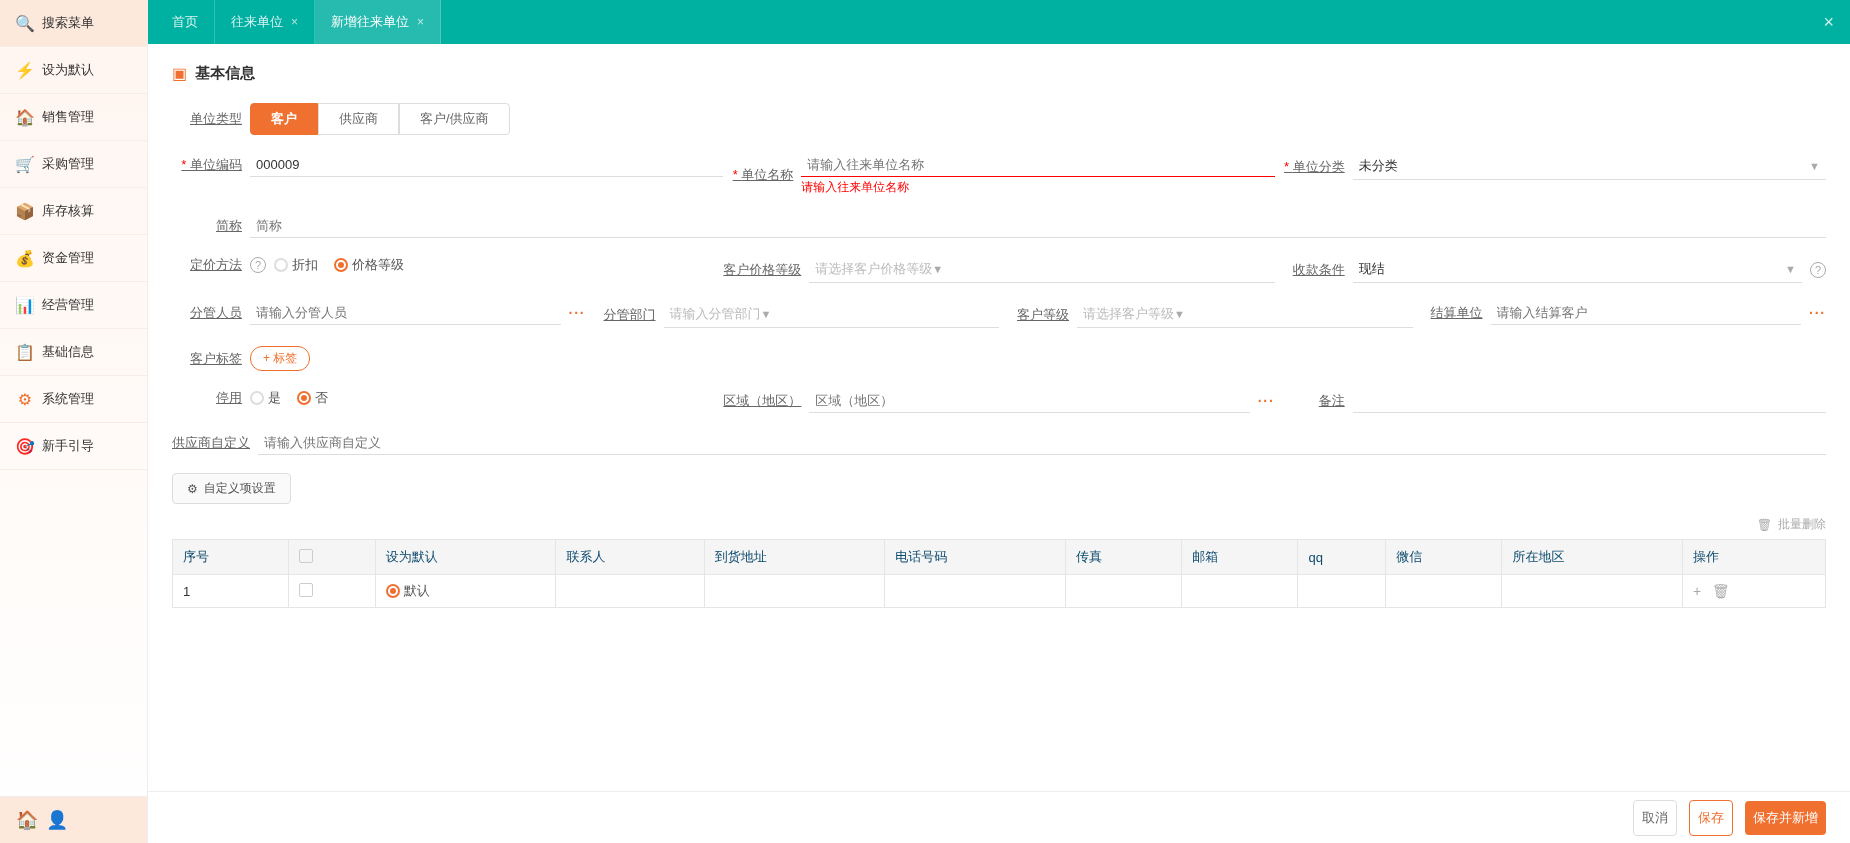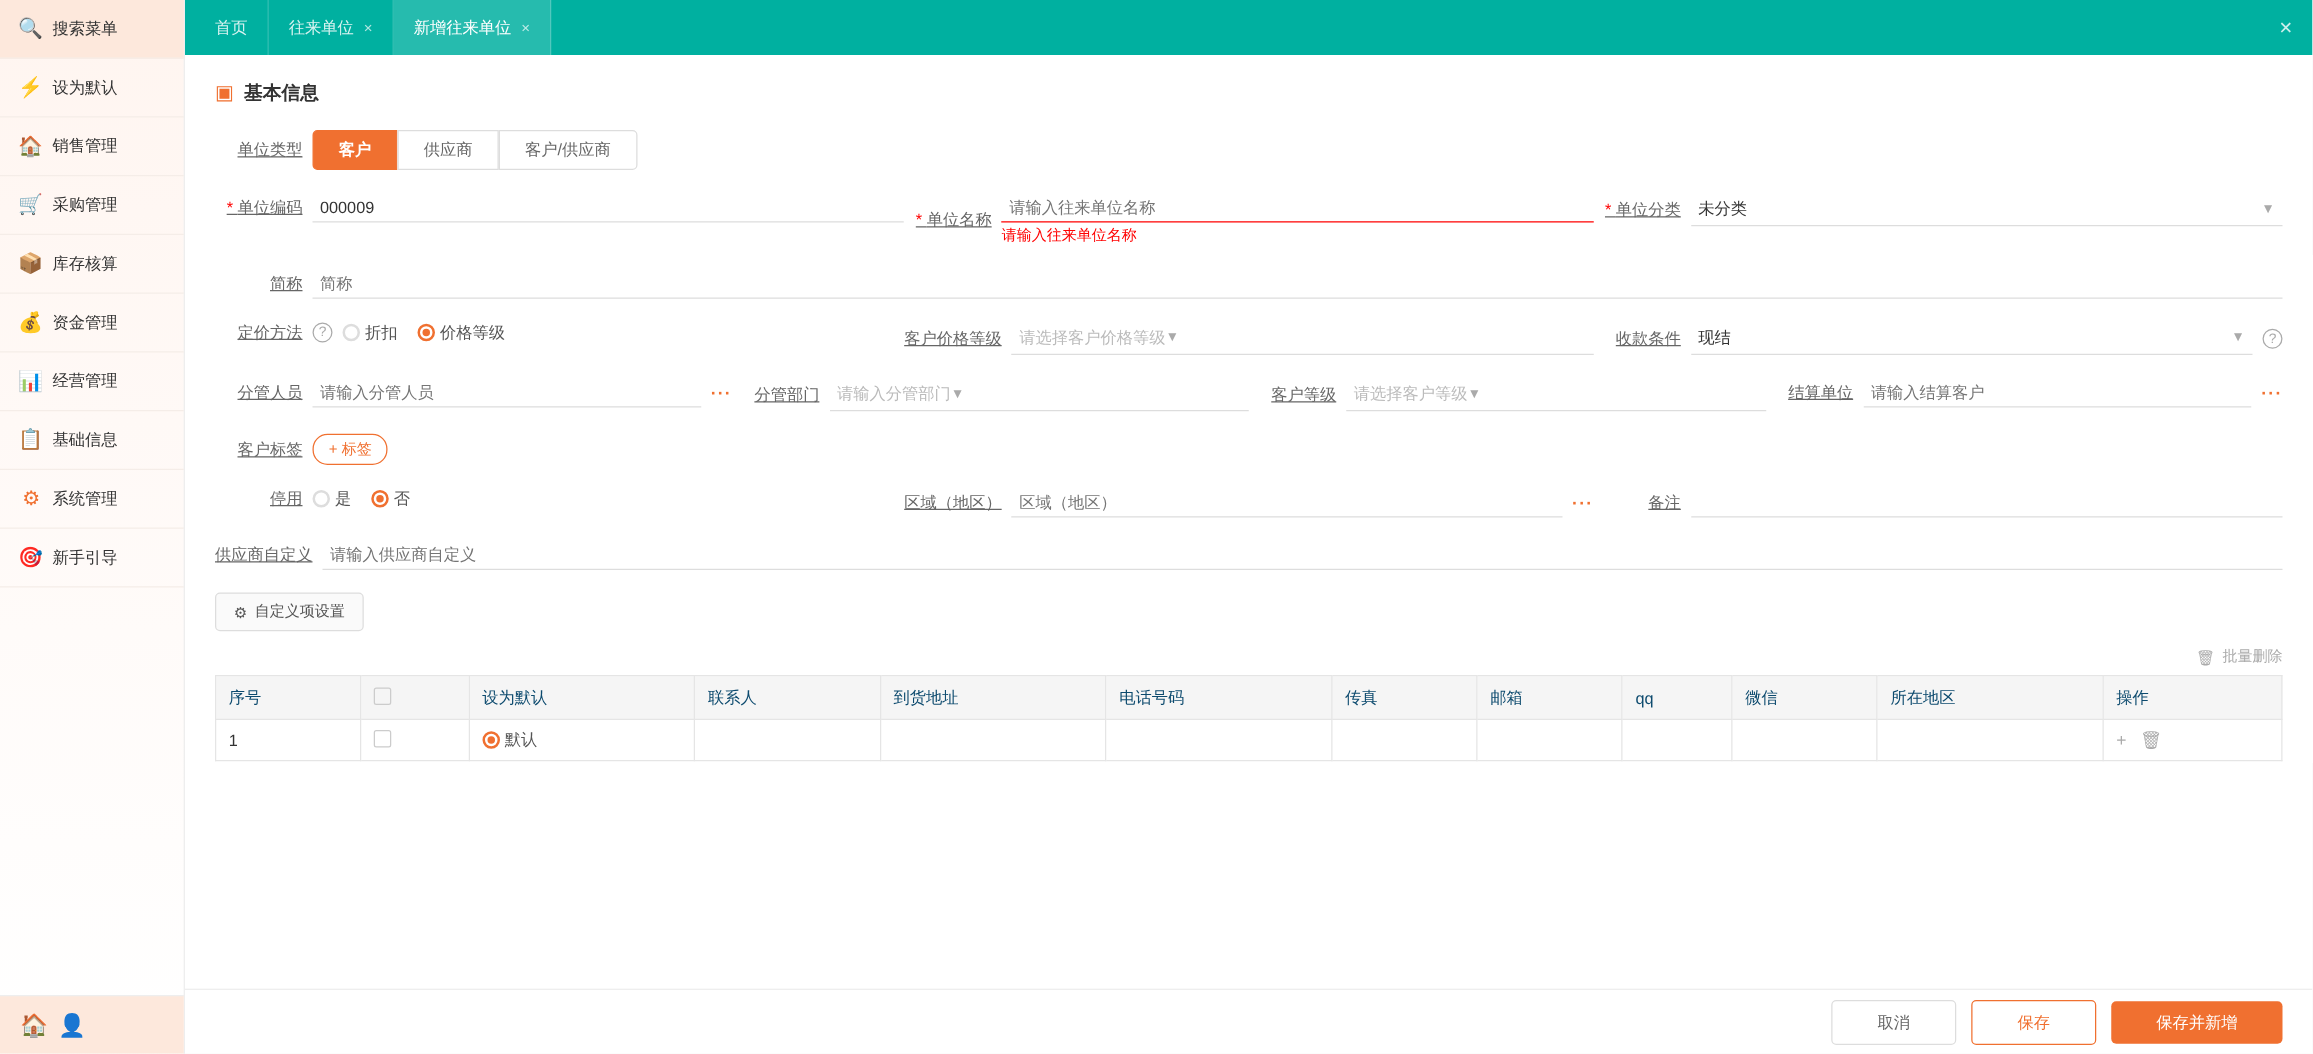--- a/index.html
+++ b/index.html
@@ -265,21 +265,21 @@
       background: #fff;
       border-top: 1px solid #eee;
       display: flex;
       align-items: center;
       justify-content: flex-end;
       padding: 0 24px;
       gap: 12px;
       flex-shrink: 0;
     }
     .btn {
-      padding: 8px 36px;
+      padding: 8px 8px;
       border-radius: 4px;
       cursor: pointer;
       font-size: 13px;
       border: none;
       outline: none;
     }
     .btn-cancel {
       background: #fff;
       color: #666;
       border: 1px solid #ddd;

